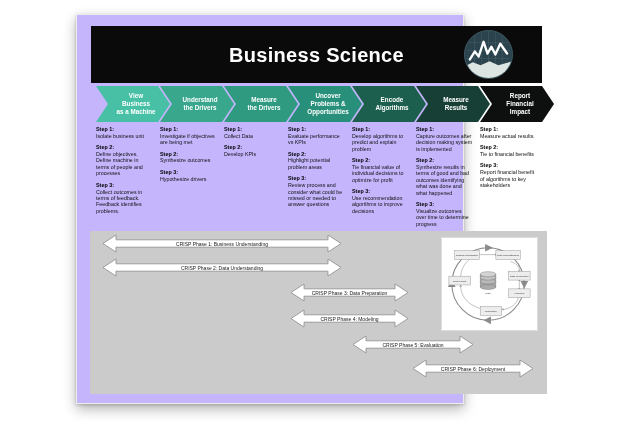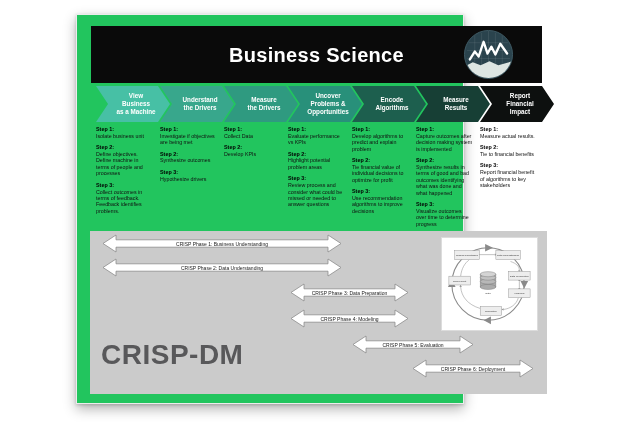--- a/index.html
+++ b/index.html
@@ -1,18 +1,18 @@
 <!DOCTYPE html>
 <html><head>
 <meta charset="utf-8">
 <style>
   html,body{margin:0;padding:0;background:#ffffff;}
   *{box-sizing:border-box;font-family:"Liberation Sans","DejaVu Sans",sans-serif;}
   #canvas{position:relative;width:631px;height:422px;background:#ffffff;overflow:hidden;}
-  #poster{position:absolute;left:76px;top:14px;width:388px;height:390px;background:#22c55e;
+  #poster{position:absolute;left:76px;top:14px;width:388px;height:390px;background:#c4b5fd;
           border:1px solid #ececec;box-shadow:0 5px 12px rgba(0,0,0,.30),0 1px 3px rgba(0,0,0,.18);}
   
   #header{position:absolute;left:14px;top:11px;width:451px;height:57px;background:#0a0a0a;
           display:flex;align-items:center;justify-content:center;}
   #title{color:#ffffff;font-weight:bold;font-size:20px;line-height:1.3;text-align:center;letter-spacing:.3px;}
   #logo{position:absolute;right:28px;top:3px;width:51px;height:51px;}
   
   .chev{position:absolute;top:71px;height:36px;width:74px;
         clip-path:polygon(0 0,62px 0,74px 50%,62px 100%,0 100%,12px 50%);
         display:flex;align-items:center;justify-content:center;
@@ -229,21 +229,20 @@
         </svg>
       <span>CRISP Phase 5: Evaluation</span>
     </div>
     <div class="arrow" style="left:336px;top:344px;width:120px">
       <svg width="120" height="19" viewBox="0 0 120 19">
           <polygon points="0,9.5 13,1 13,5.8 107,5.8 107,1 120,9.5 107,18 107,13.2 13,13.2 13,18" fill="#ffffff" stroke="#8c8c8c" stroke-width="0.8"></polygon>
         </svg>
       <span>CRISP Phase 6: Deployment</span>
     </div>
 
-    <div id="crisp-title">CRISP-DM</div>
 
     <div id="crisp-diagram">
       <svg width="95" height="92" viewBox="0 0 97 94">
         <circle cx="47" cy="47" r="37" fill="none" stroke="#8a8a8a" stroke-width="1.1"></circle>
         <polygon points="44,6.2 52,10 44,13.8" fill="#8a8a8a"></polygon>
         <polygon points="80.2,44 88,44 84,51.5" fill="#8a8a8a"></polygon>
         <polygon points="50,80.2 50,88 42.5,84" fill="#8a8a8a"></polygon>
         <polygon points="13.8,50 6,50 10,42.5" fill="#8a8a8a"></polygon>
 
         <line class="conn" x1="37" y1="17" x2="54" y2="17"></line>

